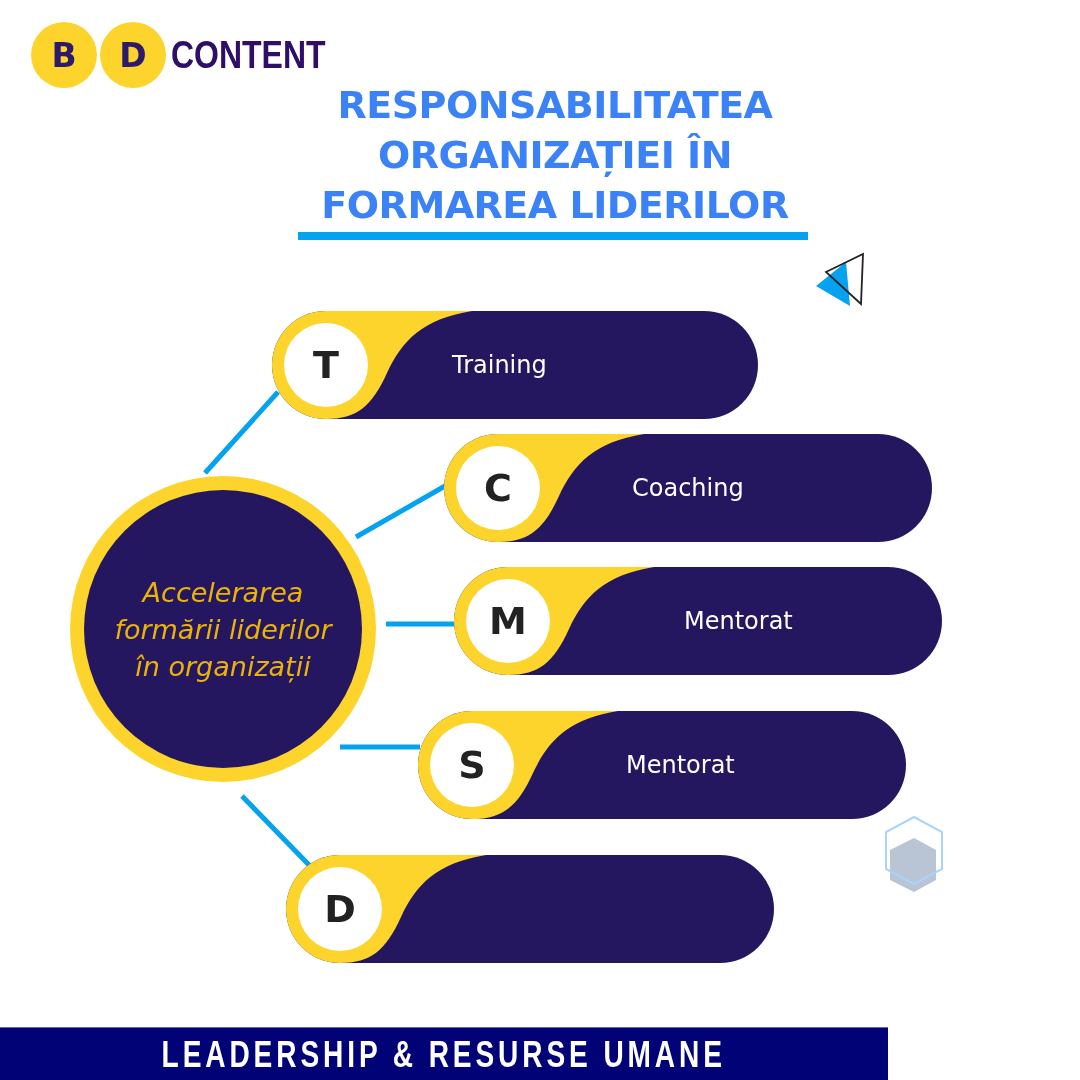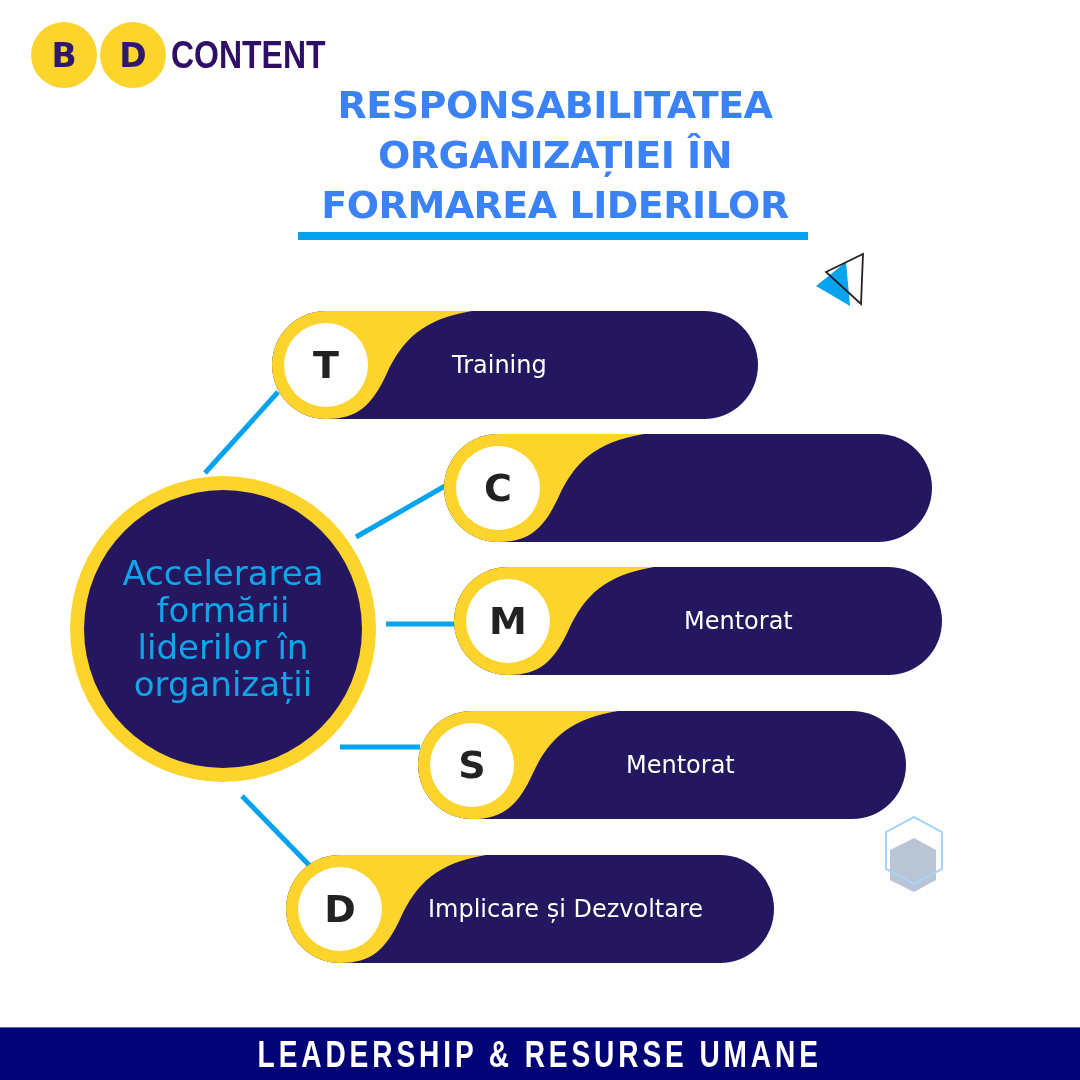--- a/index.html
+++ b/index.html
@@ -13,33 +13,33 @@
   .title { position:absolute; left:230px; top:80px; width:650px; text-align:center; font-family:"DejaVu Sans", sans-serif; font-weight:bold; font-size:38px; line-height:50px; color:#3b82f6; letter-spacing:-0.5px; }
   .title-line { display:block; }
   .title-underline { position:absolute; left:298px; top:232px; width:510px; height:8px; background:#05a2ef; }
 
   
   svg.connectors { position:absolute; left:0; top:0; }
 
   
   .hub { position:absolute; left:70px; top:476px; width:306px; height:306px; border-radius:50%; background:#fdd42c; }
   .hub-inner { position:absolute; left:14px; top:14px; width:278px; height:278px; border-radius:50%; background:#25175f; display:flex; align-items:center; justify-content:center; text-align:center; }
-  .hub-text { color:#0ea5e9; font-family:"DejaVu Sans", sans-serif; font-size:34px; line-height:37px; width:220px; }
+  .hub-text { color:#eab308; font-family:"DejaVu Sans", sans-serif; font-size:27px; line-height:37px; width:220px;font-style:italic; }
 
   
   .pill { position:absolute; height:108px; }
   .pill svg { position:absolute; left:0; top:0; }
   .pill-letter-circle { position:absolute; left:12px; top:12px; width:84px; height:84px; border-radius:50%; background:#ffffff; display:flex; align-items:center; justify-content:center; font-family:"DejaVu Sans", sans-serif; font-weight:bold; font-size:38px; color:#222222; }
   .pill-label { position:absolute; top:0; height:108px; display:flex; align-items:center; color:#ffffff; font-family:"DejaVu Sans", sans-serif; font-size:24px; white-space:nowrap; }
 
   
   .deco { position:absolute; }
 
   
-  .footer { position:absolute; left:0; top:1027px; width:1080px; height:53px; background:#020277; border-top:1px solid #5a6aa8; display:flex; align-items:center; justify-content:center; }
+  .footer { position:absolute; left:0; top:1027px; width:888px; height:53px; background:#020277; border-top:1px solid #5a6aa8; display:flex; align-items:center; justify-content:center; }
   .footer-text { color:#ffffff; font-family:"Liberation Sans", sans-serif; font-weight:bold; font-size:36px; letter-spacing:5px; transform:scaleX(0.78); white-space:nowrap; }
 </style>
 </head>
 <body>
 
 <div>
   <div class="logo-circle" style="left:31px; top:22px;">B</div>
   <div class="logo-circle" style="left:100px; top:22px;">D</div>
   <div class="logo-text">CONTENT</div>
 </div>
@@ -80,20 +80,21 @@
   <div class="pill-letter-circle">T</div>
   <div class="pill-label" style="left:180px;">Training</div>
 </div>
 
 <div class="pill" style="left:444px; top:434px; width:488px;">
   <svg width="488" height="108" viewBox="0 0 488 108">
     <rect x="0" y="0" width="488" height="108" rx="54" fill="#25175f"></rect>
     <path d="M54,0 L200,0 C150,8 130,30 115,62 C100,95 85,108 54,108 A54,54 0 0 1 54,0 Z" fill="#fdd42c"></path>
   </svg>
   <div class="pill-letter-circle">C</div>
+  <div class="pill-label" style="left:188px;">Coaching</div>
 </div>
 
 <div class="pill" style="left:454px; top:567px; width:488px;">
   <svg width="488" height="108" viewBox="0 0 488 108">
     <rect x="0" y="0" width="488" height="108" rx="54" fill="#25175f"></rect>
     <path d="M54,0 L200,0 C150,8 130,30 115,62 C100,95 85,108 54,108 A54,54 0 0 1 54,0 Z" fill="#fdd42c"></path>
   </svg>
   <div class="pill-letter-circle">M</div>
   <div class="pill-label" style="left:230px;">Mentorat</div>
 </div>
@@ -111,18 +112,17 @@
   <polygon points="34,24 56,36 56,66 34,78 10,66 10,36" fill="#b9c5d4"></polygon>
   <polygon points="34,3 62,18 62,55 34,70 6,55 6,18" fill="none" stroke="#a8d4fa" stroke-width="2"></polygon>
 </svg>
 
 <div class="pill" style="left:286px; top:855px; width:488px;">
   <svg width="488" height="108" viewBox="0 0 488 108">
     <rect x="0" y="0" width="488" height="108" rx="54" fill="#25175f"></rect>
     <path d="M54,0 L200,0 C150,8 130,30 115,62 C100,95 85,108 54,108 A54,54 0 0 1 54,0 Z" fill="#fdd42c"></path>
   </svg>
   <div class="pill-letter-circle">D</div>
-  <div class="pill-label" style="left:142px;">Implicare și Dezvoltare</div>
 </div>
 
 <div class="footer">
   <div class="footer-text">LEADERSHIP &amp; RESURSE UMANE</div>
 </div>
 
 </body></html>

